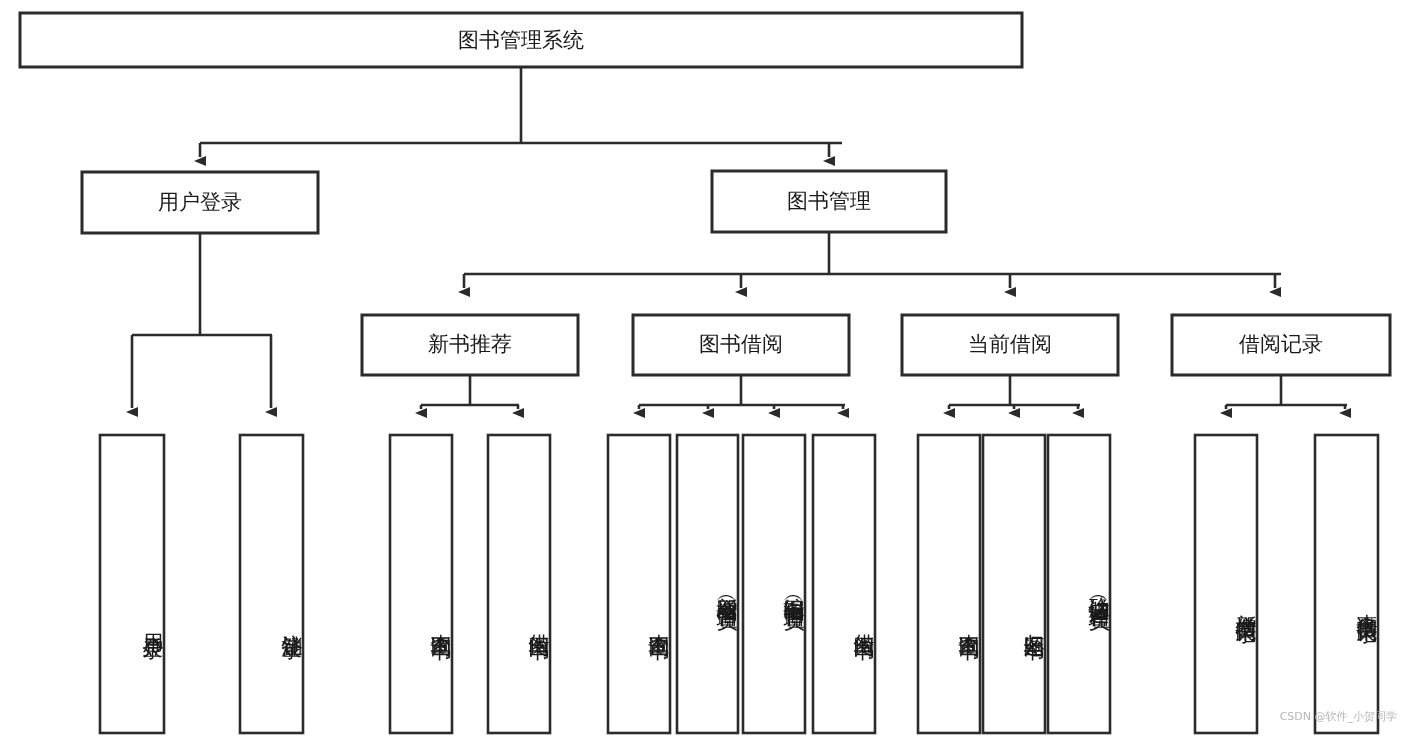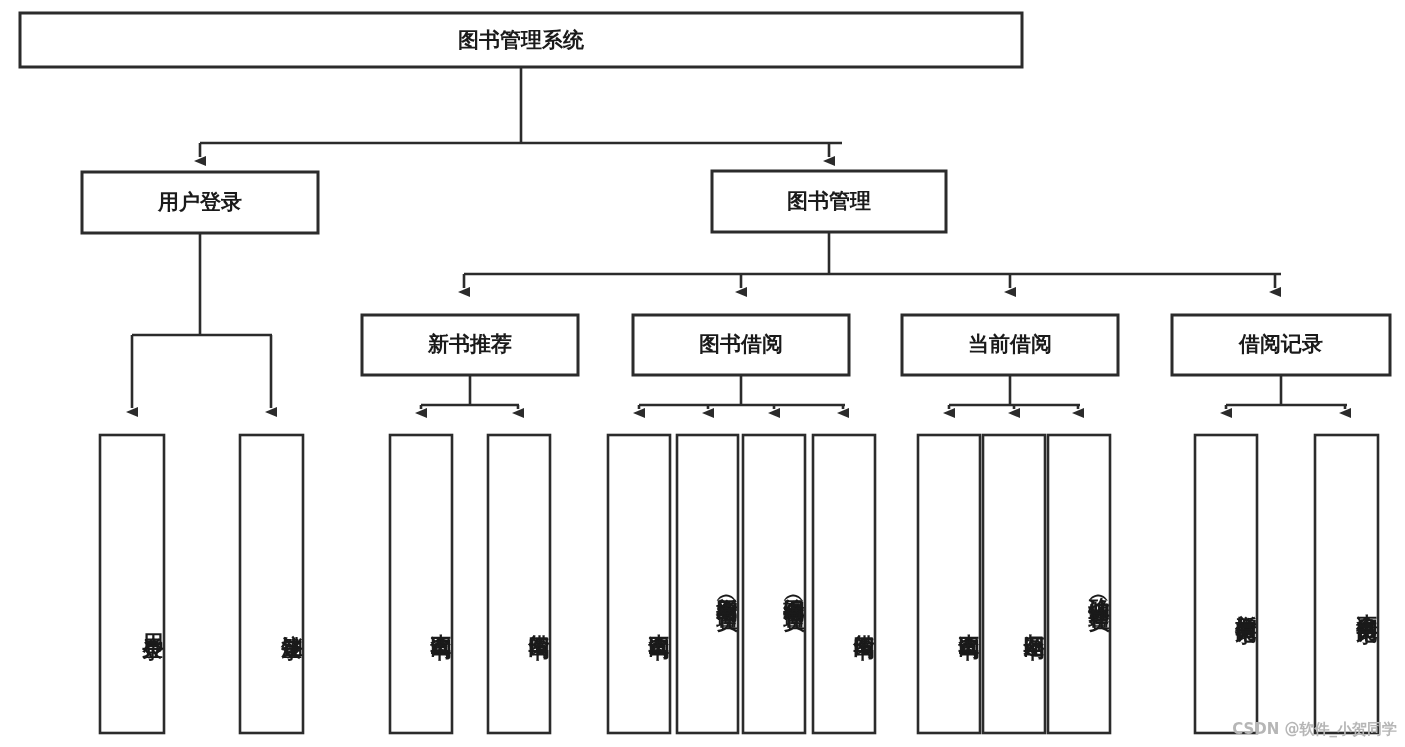--- a/index.html
+++ b/index.html
@@ -11,21 +11,20 @@
     width: 1405px;
     height: 747px;
     font-family: "DejaVu Sans", "Liberation Sans", sans-serif;
     overflow: hidden;
   }
   #diagram-root {
     position: relative;
     width: 1405px;
     height: 747px;
     background: #ffffff;
-    font-weight: bold;
   }
   svg#flow {
     position: absolute;
     left: 0;
     top: 0;
     width: 1405px;
     height: 747px;
   }
   .node-box {
     fill: #ffffff;
@@ -61,23 +60,23 @@
     letter-spacing: 2px;
     display: flex;
     align-items: flex-start;
     justify-content: center;
     white-space: nowrap;
     pointer-events: none;
   }
   .watermark {
     position: absolute;
     right: 8px;
-    bottom: 8px;
-    font-family: "DejaVu Sans", "Liberation Sans", sans-serif;
-    font-size: 15px;
+    bottom: 23px;
+    font-family: "DejaVu Sans", "Liberation Sans", sans-serif;
+    font-size: 11px;
     color: #b6b6b6;
     white-space: nowrap;
   }
 </style>
 </head>
 <body>
 
 <div id="diagram-root">
 
   <svg id="flow" viewBox="0 0 1405 747">

